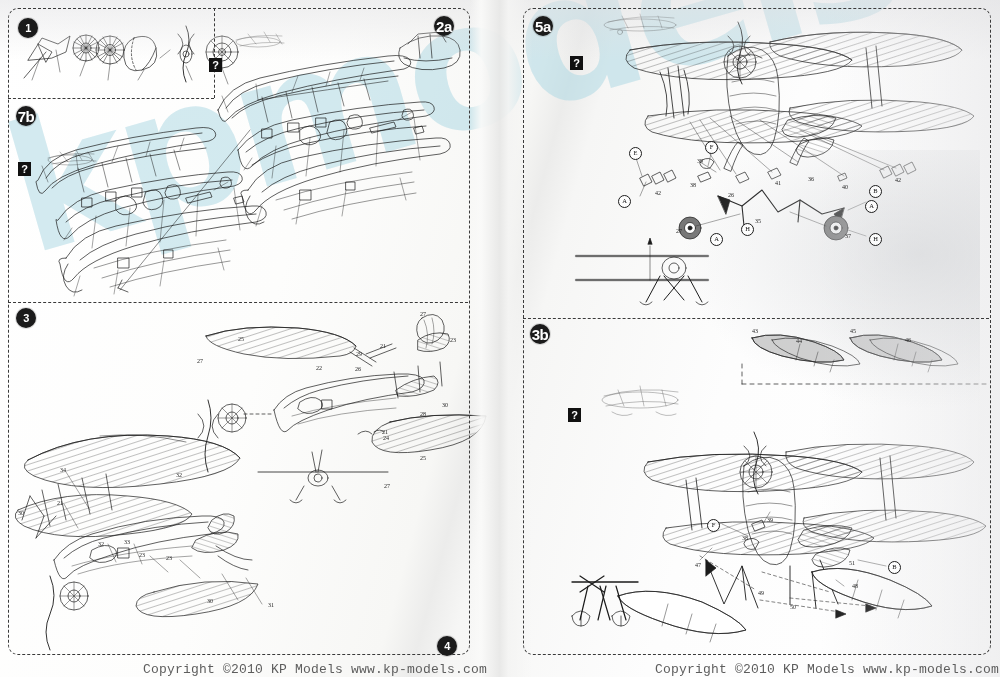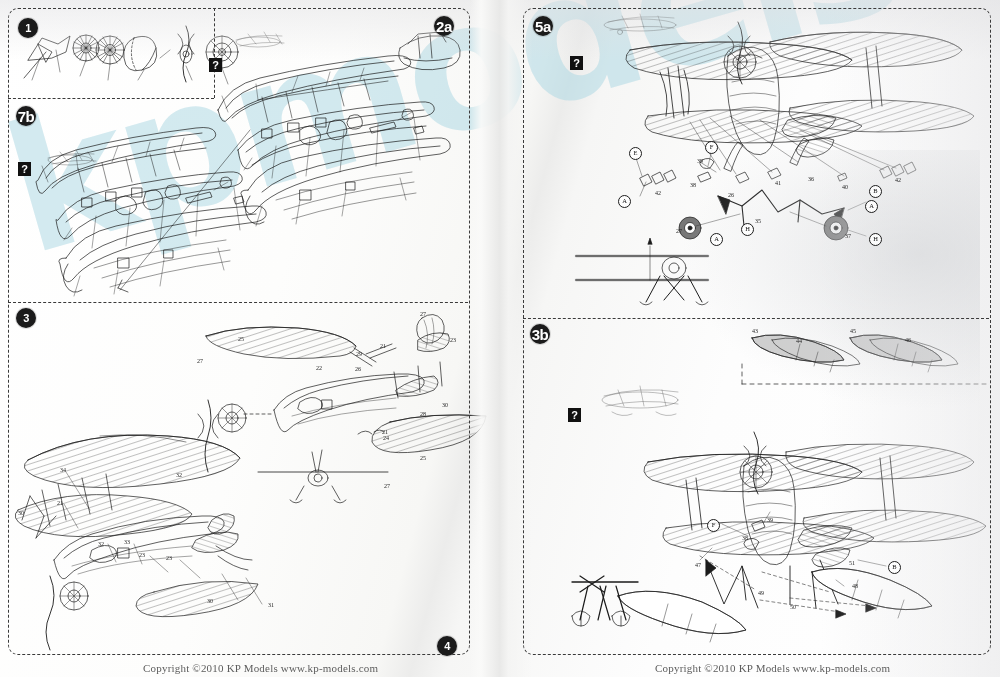--- a/index.html
+++ b/index.html
@@ -41,21 +41,21 @@
 
   
   #watermark{position:absolute;left:-10px;top:112px;width:1030px;height:420px;
     transform:rotate(-16deg);transform-origin:left top;
     font-size:176px;font-weight:bold;letter-spacing:-6px;
     color:rgba(175,216,228,.55);
     font-family:"DejaVu Sans",sans-serif;
     white-space:nowrap;pointer-events:none;line-height:1;}
 
   
-  .footer{position:absolute;font-size:11px;color:#5d5d5d;font-family:Liberation Serif, serif;
+  .footer{position:absolute;font-size:13px;color:#5d5d5d;font-family:Liberation Mono, monospace;
      letter-spacing:.2px;white-space:nowrap;}
 
   
   svg.draw{position:absolute;left:0;top:0;width:1000px;height:677px;pointer-events:none;}
 
   
   .lbl{position:absolute;font-size:6px;color:#1d1d1d;font-family:"Liberation Serif",serif;}
   .circlbl{position:absolute;width:11px;height:11px;border:1px solid #1d1d1d;border-radius:50%;
     font-size:6.5px;line-height:9.5px;text-align:center;color:#111;background:rgba(255,255,255,.85);
     font-family:"Liberation Serif",serif;}

